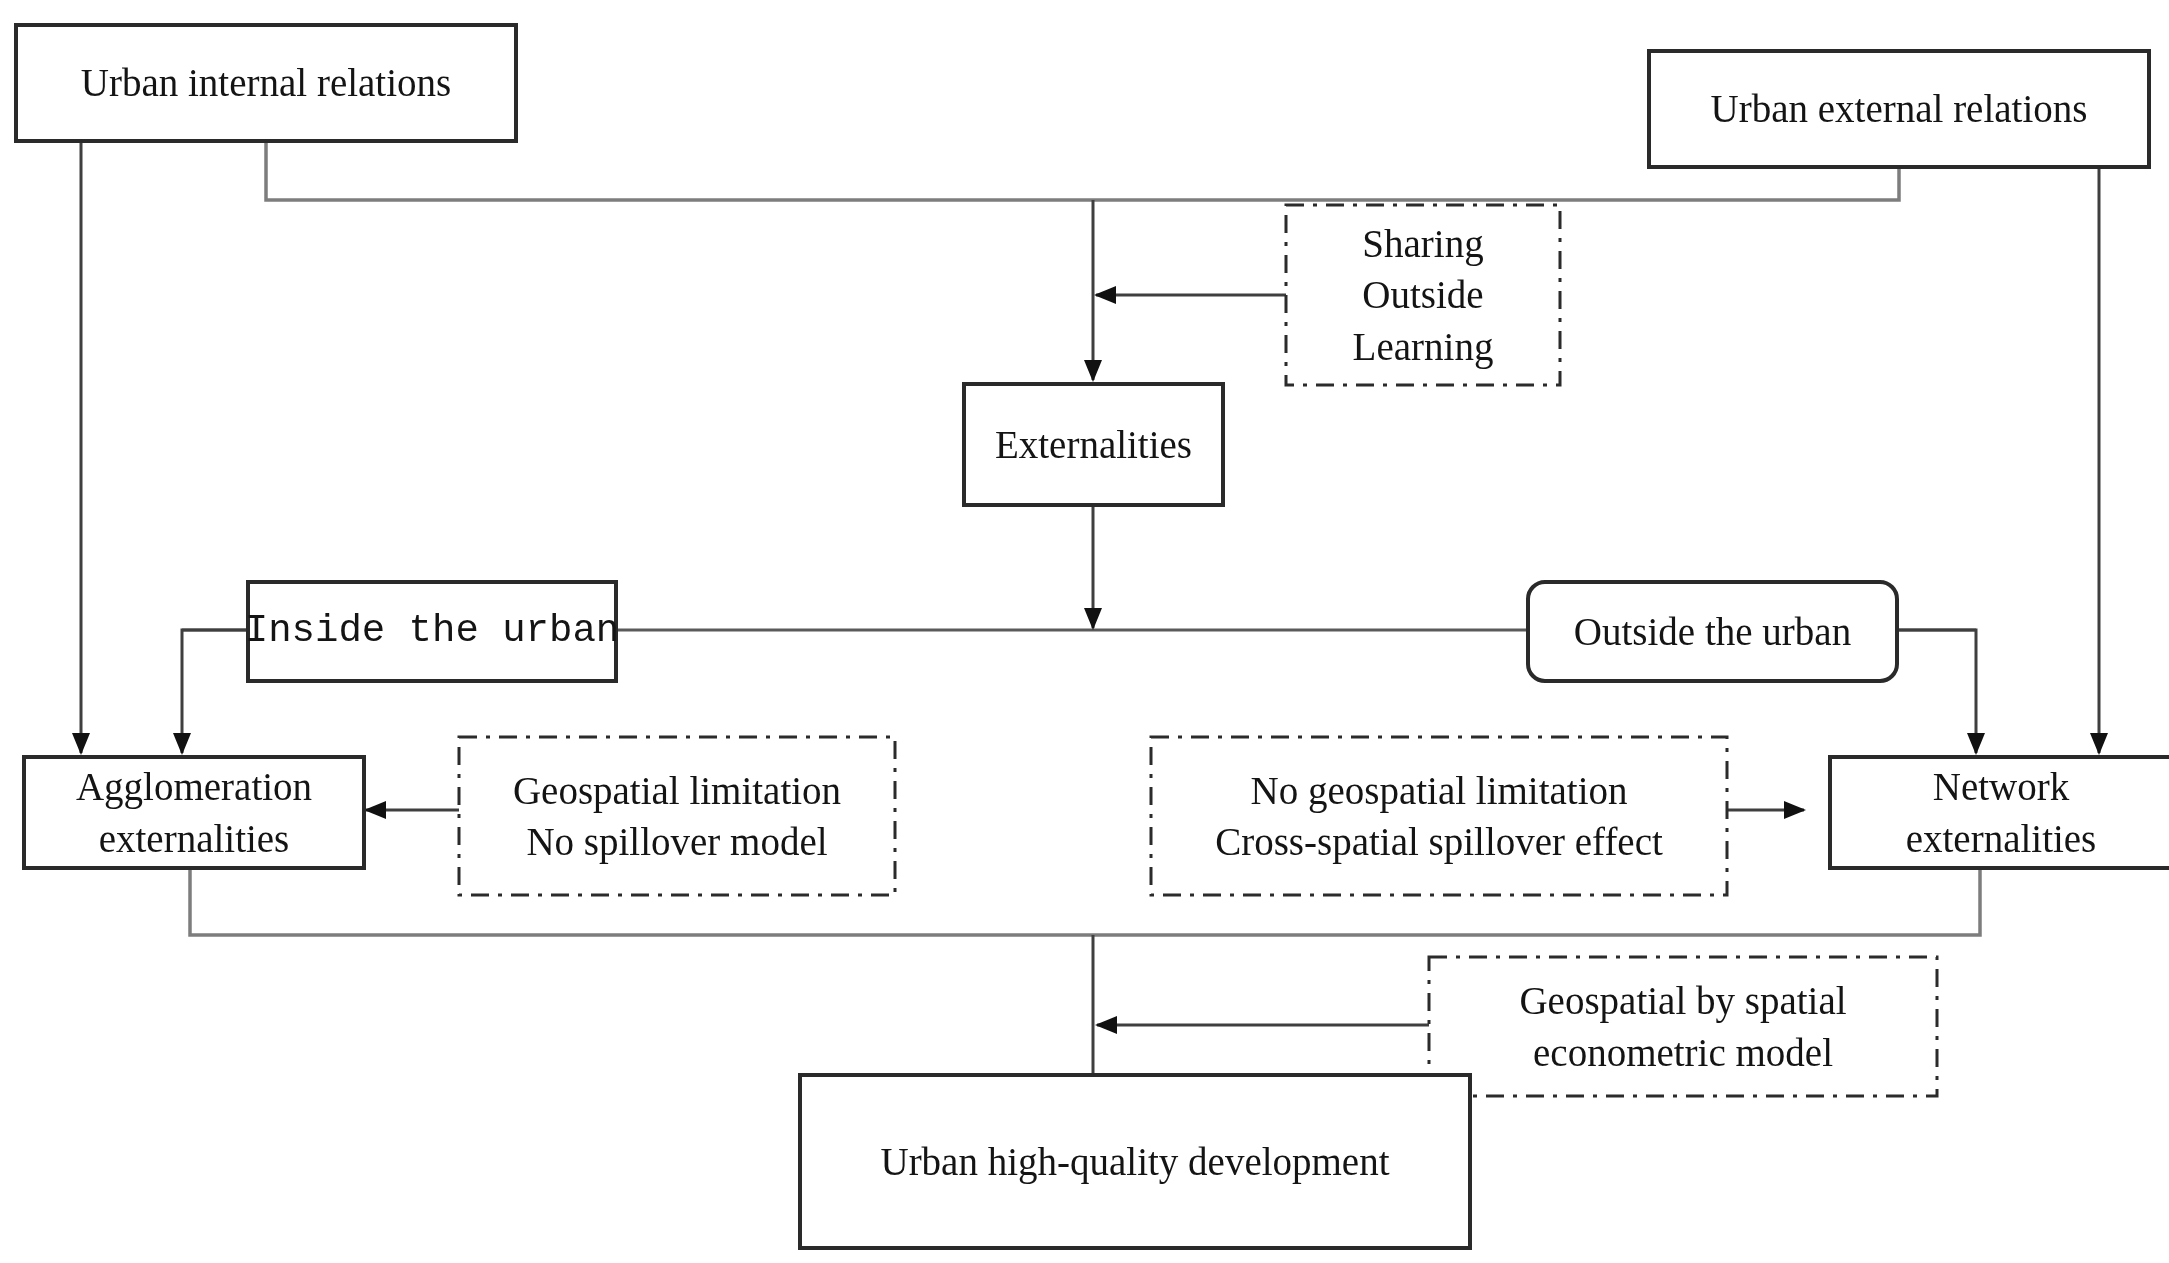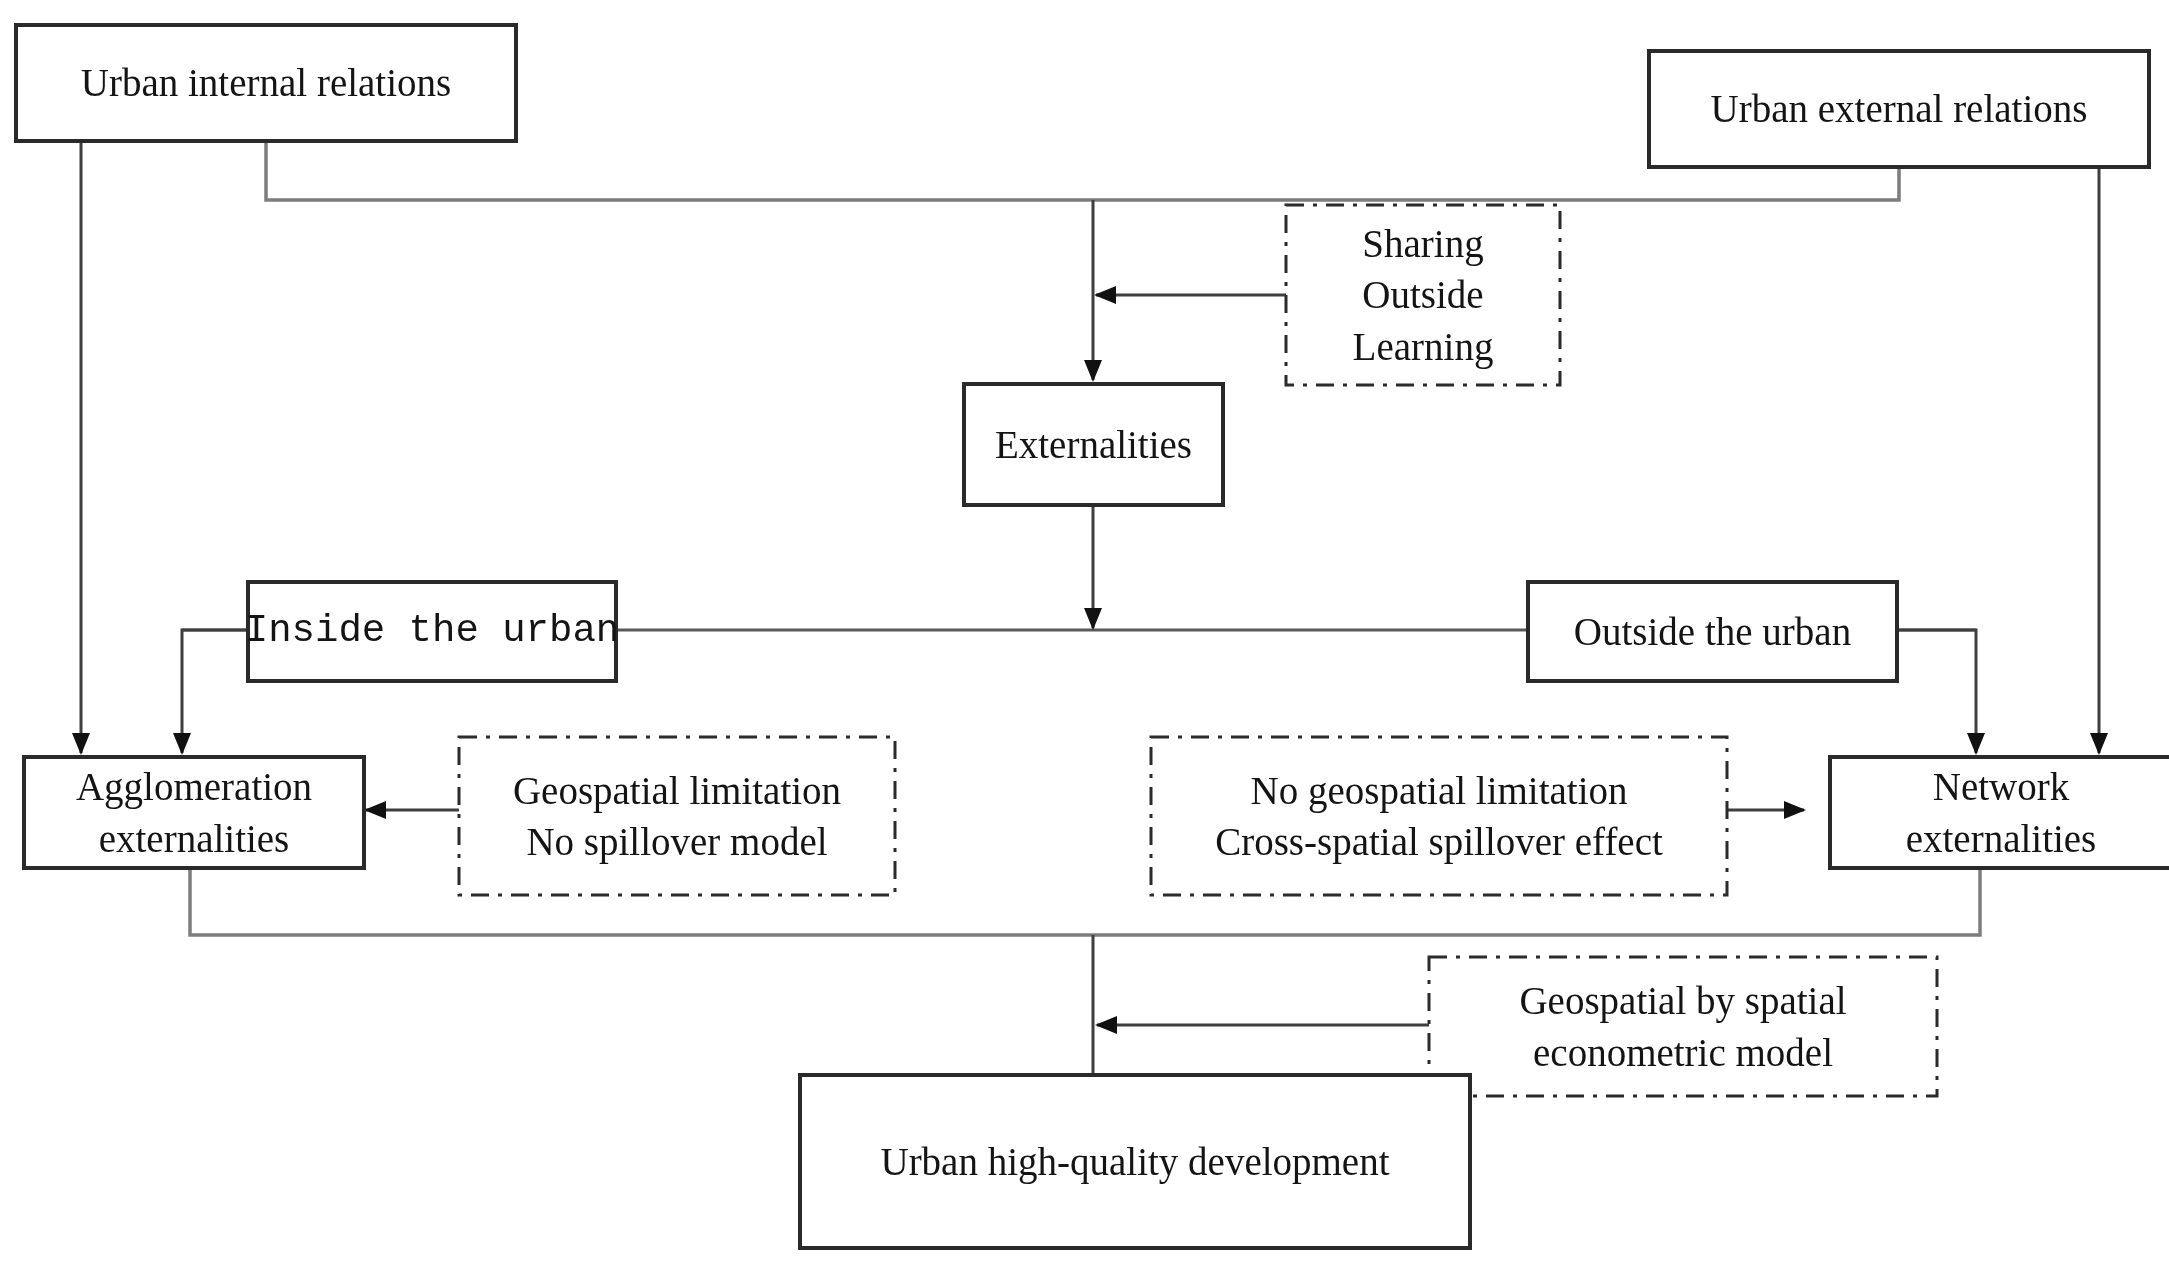--- a/index.html
+++ b/index.html
@@ -67,21 +67,21 @@
   </div>
 
   <div class="node solid" style="left:962px;top:382px;width:263px;height:125px;">
     <span>Externalities</span>
   </div>
 
   <div class="node solid" style="left:246px;top:580px;width:372px;height:103px;font-family:Liberation Mono, monospace;">
     <span>Inside the urban</span>
   </div>
 
-  <div class="node solid" style="left:1526px;top:580px;width:373px;height:103px;">
+  <div class="node solid" style="left:1526px;top:580px;width:373px;height:103px;border-radius:19px;">
     <span>Outside the urban</span>
   </div>
 
   <div class="node solid" style="left:22px;top:755px;width:344px;height:115px;">
     <span>Agglomeration</span>
     <span>externalities</span>
   </div>
 
   <div class="node solid" style="left:1804px;top:755px;width:346px;height:115px;margin-left:24px;">
     <span>Network</span>

